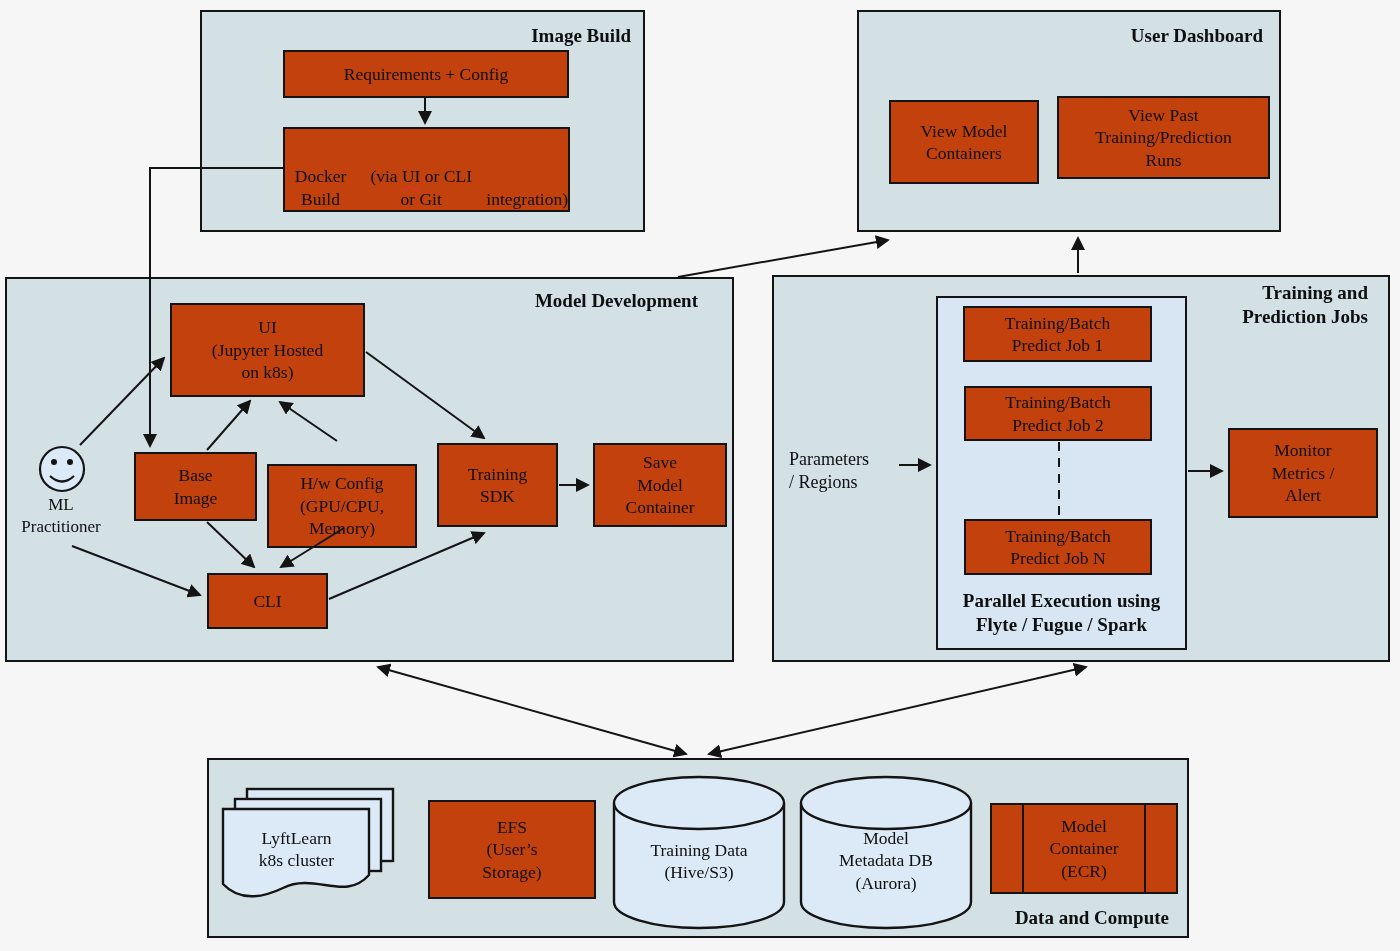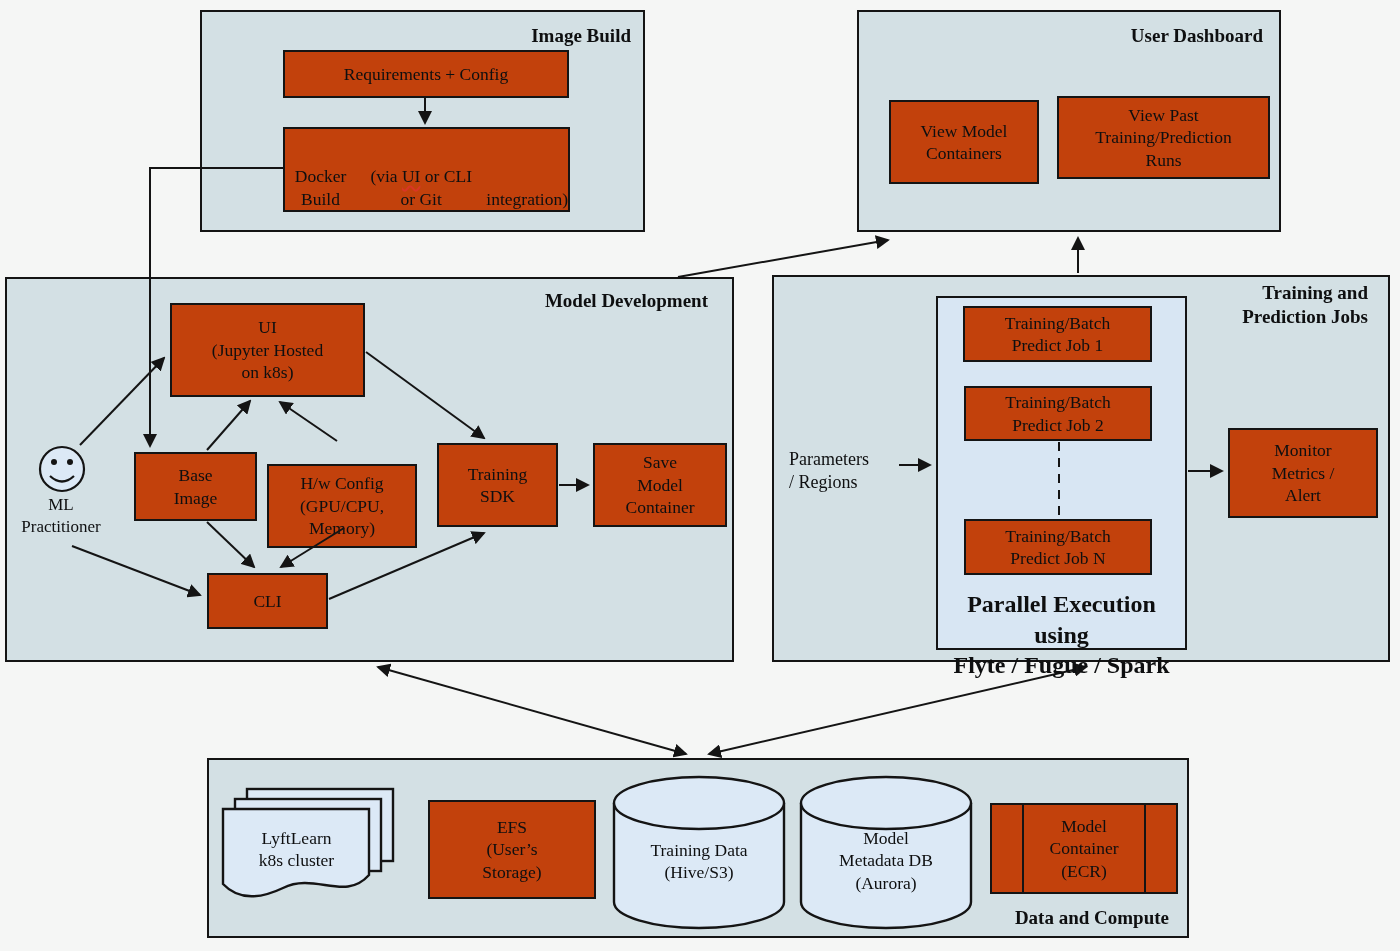--- a/index.html
+++ b/index.html
@@ -19,21 +19,21 @@
     display:flex;align-items:center;justify-content:center;text-align:center;
     font-size:17.5px;line-height:1.28;white-space:pre-line;z-index:10;
   }
   .subpanel{
     position:absolute;background:#d8e6f3;border:2px solid #141414;box-sizing:border-box;z-index:6;
   }
   .lbl{
     position:absolute;font-size:17.5px;line-height:1.28;white-space:pre-line;z-index:60;
   }
   .lbl.center{text-align:center;}
-  .lbl.bold{font-weight:bold;font-size:24px;}
+  .lbl.bold{font-weight:bold;font-size:19px;}
   .vbar{position:absolute;top:0;bottom:0;width:2px;background:#141414;}
   .squiggle{
     text-decoration-line:underline;text-decoration-style:wavy;
     text-decoration-color:#d93526;text-decoration-thickness:2px;text-underline-offset:3px;
   }
   svg.overlay{position:absolute;left:0;top:0;z-index:50;pointer-events:none;}
   .docker-lines{display:flex;flex-direction:row;align-items:flex-end;gap:10px;}
 </style>
 </head>
 <body>
@@ -42,21 +42,21 @@
 
   <div class="panel" style="left:200px;top:10px;width:445px;height:222px;">
     <div class="ptitle" style="right:12px;top:12px;">Image Build</div>
   </div>
 
   <div class="panel" style="left:857px;top:10px;width:424px;height:222px;">
     <div class="ptitle" style="right:16px;top:12px;">User Dashboard</div>
   </div>
 
   <div class="panel" style="left:5px;top:277px;width:729px;height:385px;">
-    <div class="ptitle" style="right:24px;top:10px;">Model Development</div>
+    <div class="ptitle" style="right:34px;top:10px;">Model Development</div>
   </div>
 
   <div class="panel" style="left:772px;top:275px;width:618px;height:387px;">
     <div class="ptitle" style="right:20px;top:4px;">Training and
 Prediction Jobs</div>
   </div>
 
   <div class="panel" style="left:207px;top:758px;width:982px;height:180px;">
     <div class="ptitle" style="right:18px;bottom:6px;">Data and Compute</div>
   </div>

